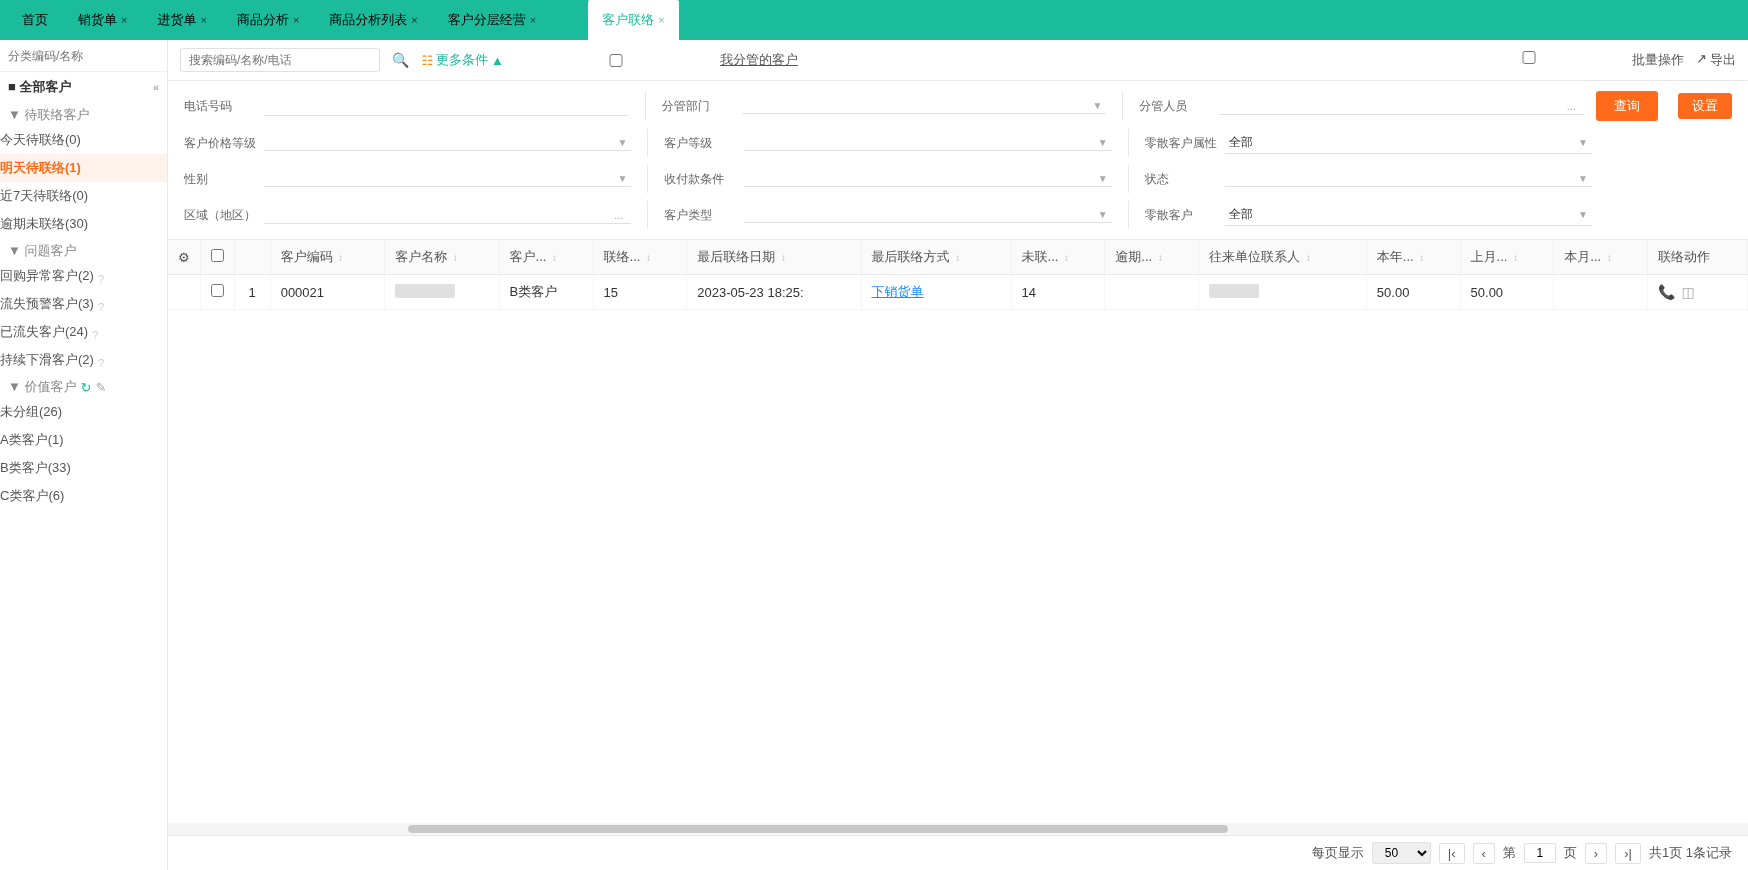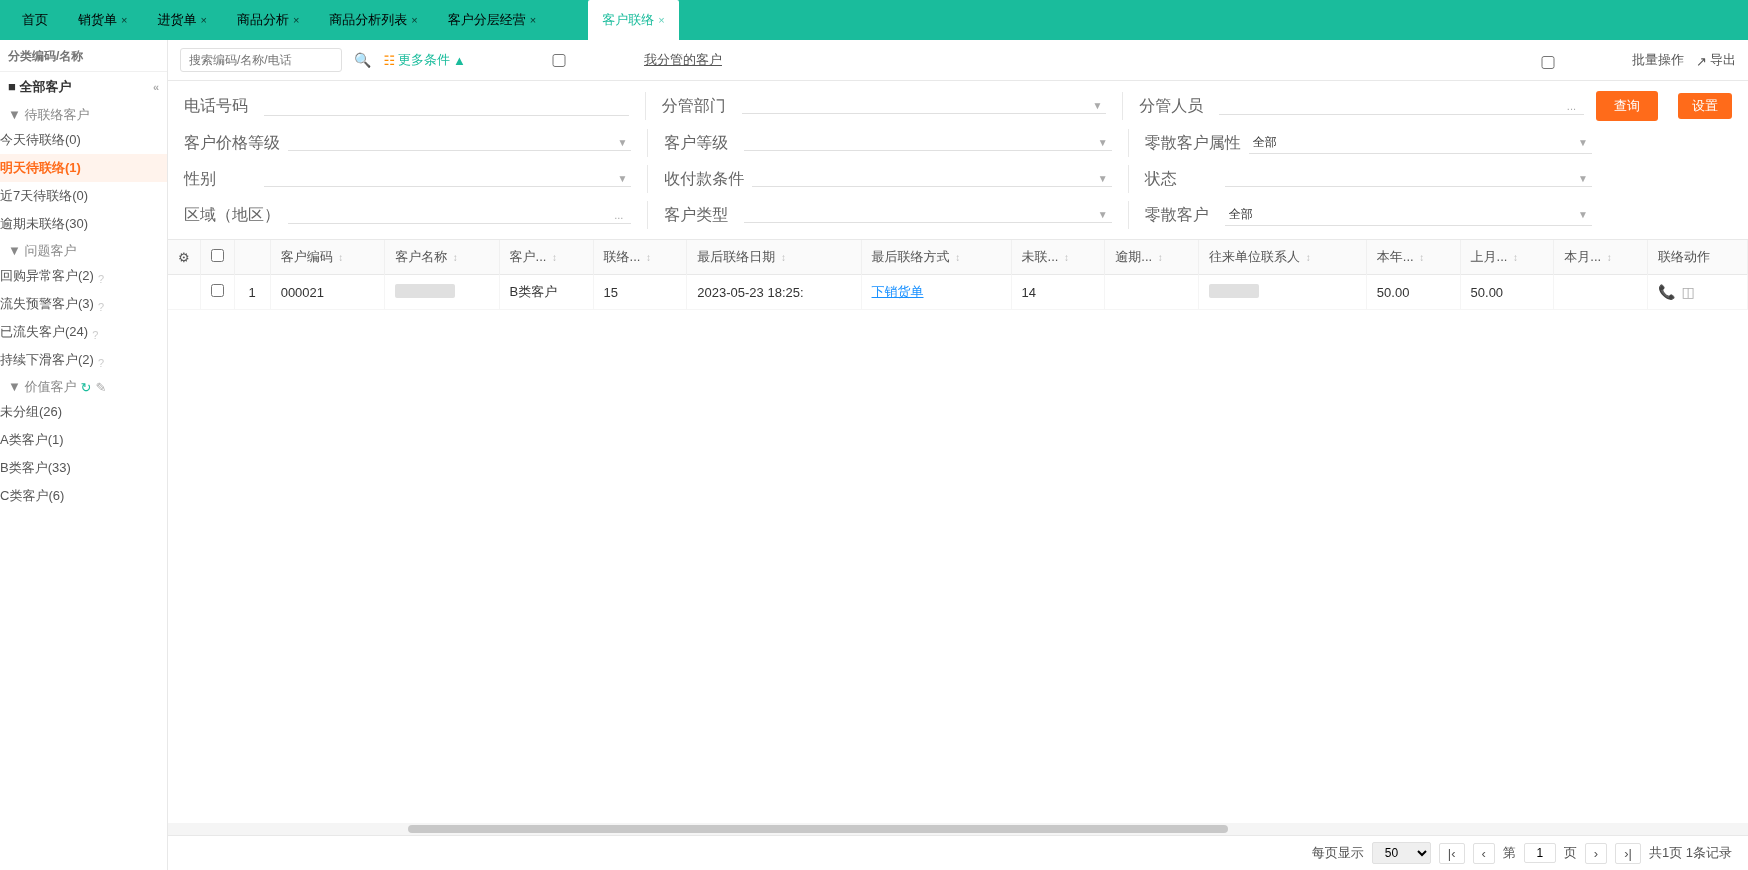--- a/index.html
+++ b/index.html
@@ -56,21 +56,20 @@
       padding: 8px;
       border-bottom: 1px solid #f0f0f0;
       gap: 4px;
     }
     .sidebar-search input {
       flex: 1;
       border: none;
       outline: none;
       font-size: 12px;
       color: #999;
-      font-weight: bold;
     }
     .sidebar-search .search-icon { color: #bbb; font-size: 13px; cursor: pointer; }
 
     .sidebar-section-title {
       display: flex;
       align-items: center;
       padding: 6px 8px;
       font-weight: bold;
       color: #333;
       gap: 4px;
@@ -115,21 +114,21 @@
       gap: 12px;
       border-bottom: 1px solid #e8e8e8;
       flex-shrink: 0;
     }
     .search-bar input {
       border: 1px solid #e0e0e0;
       border-radius: 3px;
       padding: 4px 8px;
       font-size: 12px;
       color: #999;
-      width: 162px;
+      width: 200px;
       outline: none;
     }
     .search-icon-btn { color: #1abc9c; cursor: pointer; font-size: 14px; }
     .more-conditions {
       color: #1abc9c;
       display: flex;
       align-items: center;
       gap: 3px;
       cursor: pointer;
       font-size: 12px;
@@ -146,21 +145,21 @@
     }
 
     .search-bar-right {
       margin-left: auto;
       display: flex;
       align-items: center;
       gap: 12px;
     }
     .batch-op, .export-btn {
       display: flex;
-      align-items: flex-end;
+      align-items: flex-start;
       gap: 3px;
       color: #555;
       font-size: 12px;
       cursor: pointer;
     }
     .batch-op input[type=checkbox] { margin: 0; }
 
     
     .filter-panel {
       background: #fff;
@@ -178,21 +177,21 @@
     .filter-cell {
       display: flex;
       align-items: center;
       flex: 1;
       gap: 8px;
       min-width: 0;
     }
     .filter-label {
       color: #666;
       white-space: nowrap;
-      font-size: 16px;
+      font-size: 12px;
       min-width: 72px;
     }
     .filter-input {
       flex: 1;
       border: none;
       border-bottom: 1px solid #e0e0e0;
       padding: 2px 4px;
       font-size: 12px;
       outline: none;
       background: transparent;

